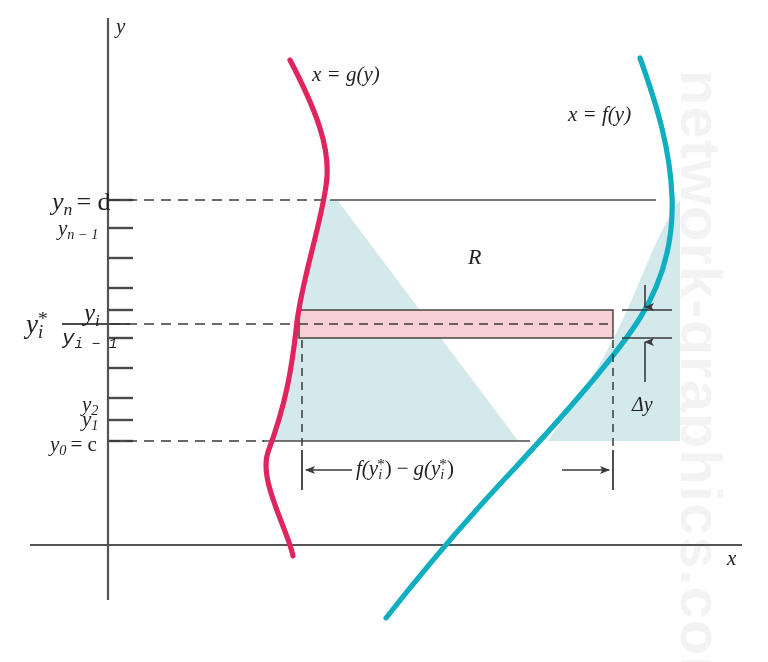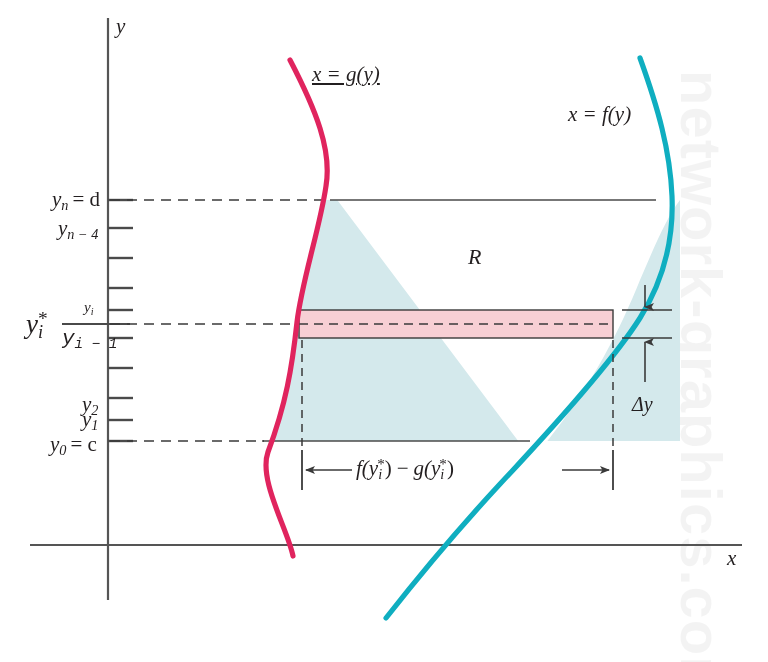--- a/index.html
+++ b/index.html
@@ -153,36 +153,36 @@
     <line x1="622" y1="310" x2="672" y2="310" stroke="#3a3a3a" stroke-width="1.5"></line>
     <line x1="622" y1="338" x2="672" y2="338" stroke="#3a3a3a" stroke-width="1.5"></line>
     <line x1="645" y1="285" x2="645" y2="307" stroke="#3a3a3a" stroke-width="1.6" marker-end="url(#arrDown)"></line>
     <line x1="645" y1="382" x2="645" y2="342" stroke="#3a3a3a" stroke-width="1.6" marker-end="url(#arrUp)"></line>
 
   </svg>
 
   <div class="mathlabel" style="left: 116px; top: 16px; font-size: 21px;">y</div>
   <div class="mathlabel" style="left: 727px; top: 548px; font-size: 21px;">x</div>
 
-  <div class="mathlabel" style="left: 312px; top: 64px; font-size: 21px; text-decoration: underline;">x = g(y)</div>
+  <div class="mathlabel" style="left: 312px; top: 64px; font-size: 21px;">x = g(y)</div>
   <div class="mathlabel" style="left: 568px; top: 104px; font-size: 21px; font-style: italic;">x = f(y)</div>
 
   <div class="mathlabel" style="left: 468px; top: 246px; font-size: 22px;">R</div>
 
   <div class="mathlabel" style="left: 632px; top: 366px; font-size: 20px; margin-top: 28px;">Δy</div>
 
-  <div class="mathlabel" style="left: 52px; top: 189px; font-size: 21px;">
+  <div class="mathlabel" style="left: 52px; top: 189px; font-size: 26px;">
     <span>y</span><sub>n</sub><span class="upright" style="margin-left:4px;">= d</span>
   </div>
 
   <div class="mathlabel" style="left: 58px; top: 218px; font-size: 21px;">
-    <span>y</span><sub>n − 4</sub>
-  </div>
-
-  <div class="mathlabel" style="left: 84px; top: 300px; font-size: 15px;">
+    <span>y</span><sub>n − 1</sub>
+  </div>
+
+  <div class="mathlabel" style="left: 84px; top: 300px; font-size: 25px;">
     <span>y</span><sub>i</sub>
   </div>
 
   <div class="mathlabel" style="left: 62px; top: 328px; font-size: 21px; font-family: Liberation Mono, monospace;">
     <span>y</span><sub>i − 1</sub>
   </div>
 
   <div class="mathlabel" style="left: 82px; top: 394px; font-size: 21px;">
     <span>y</span><sub>2</sub>
   </div>

